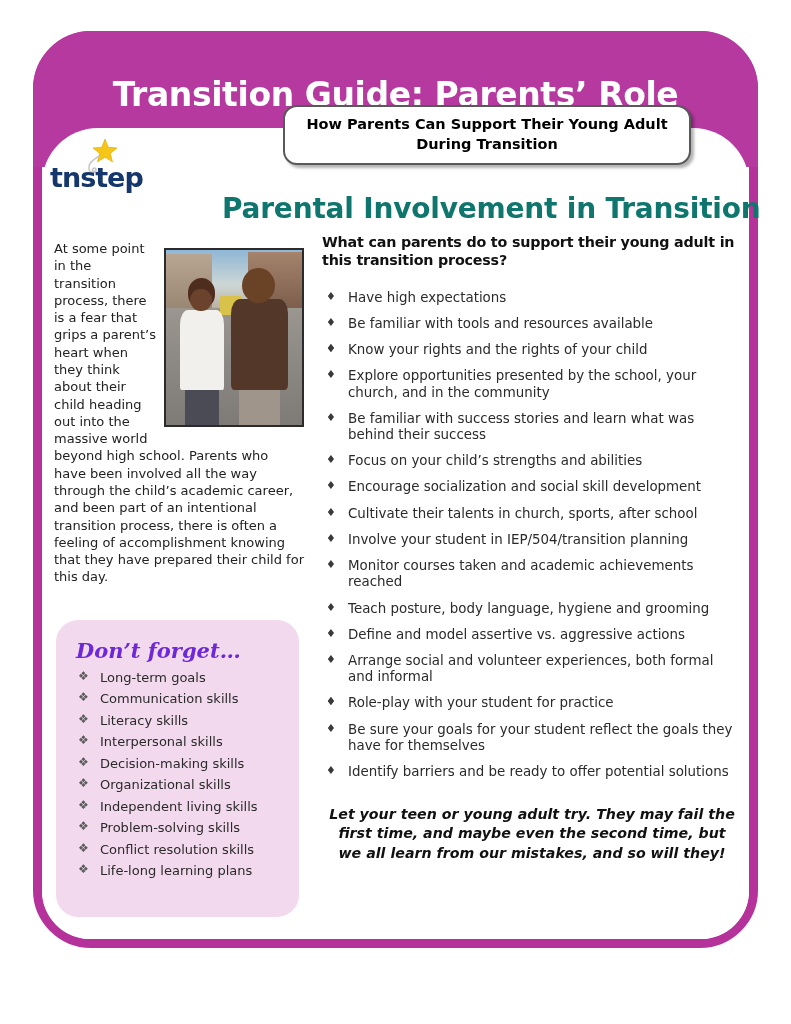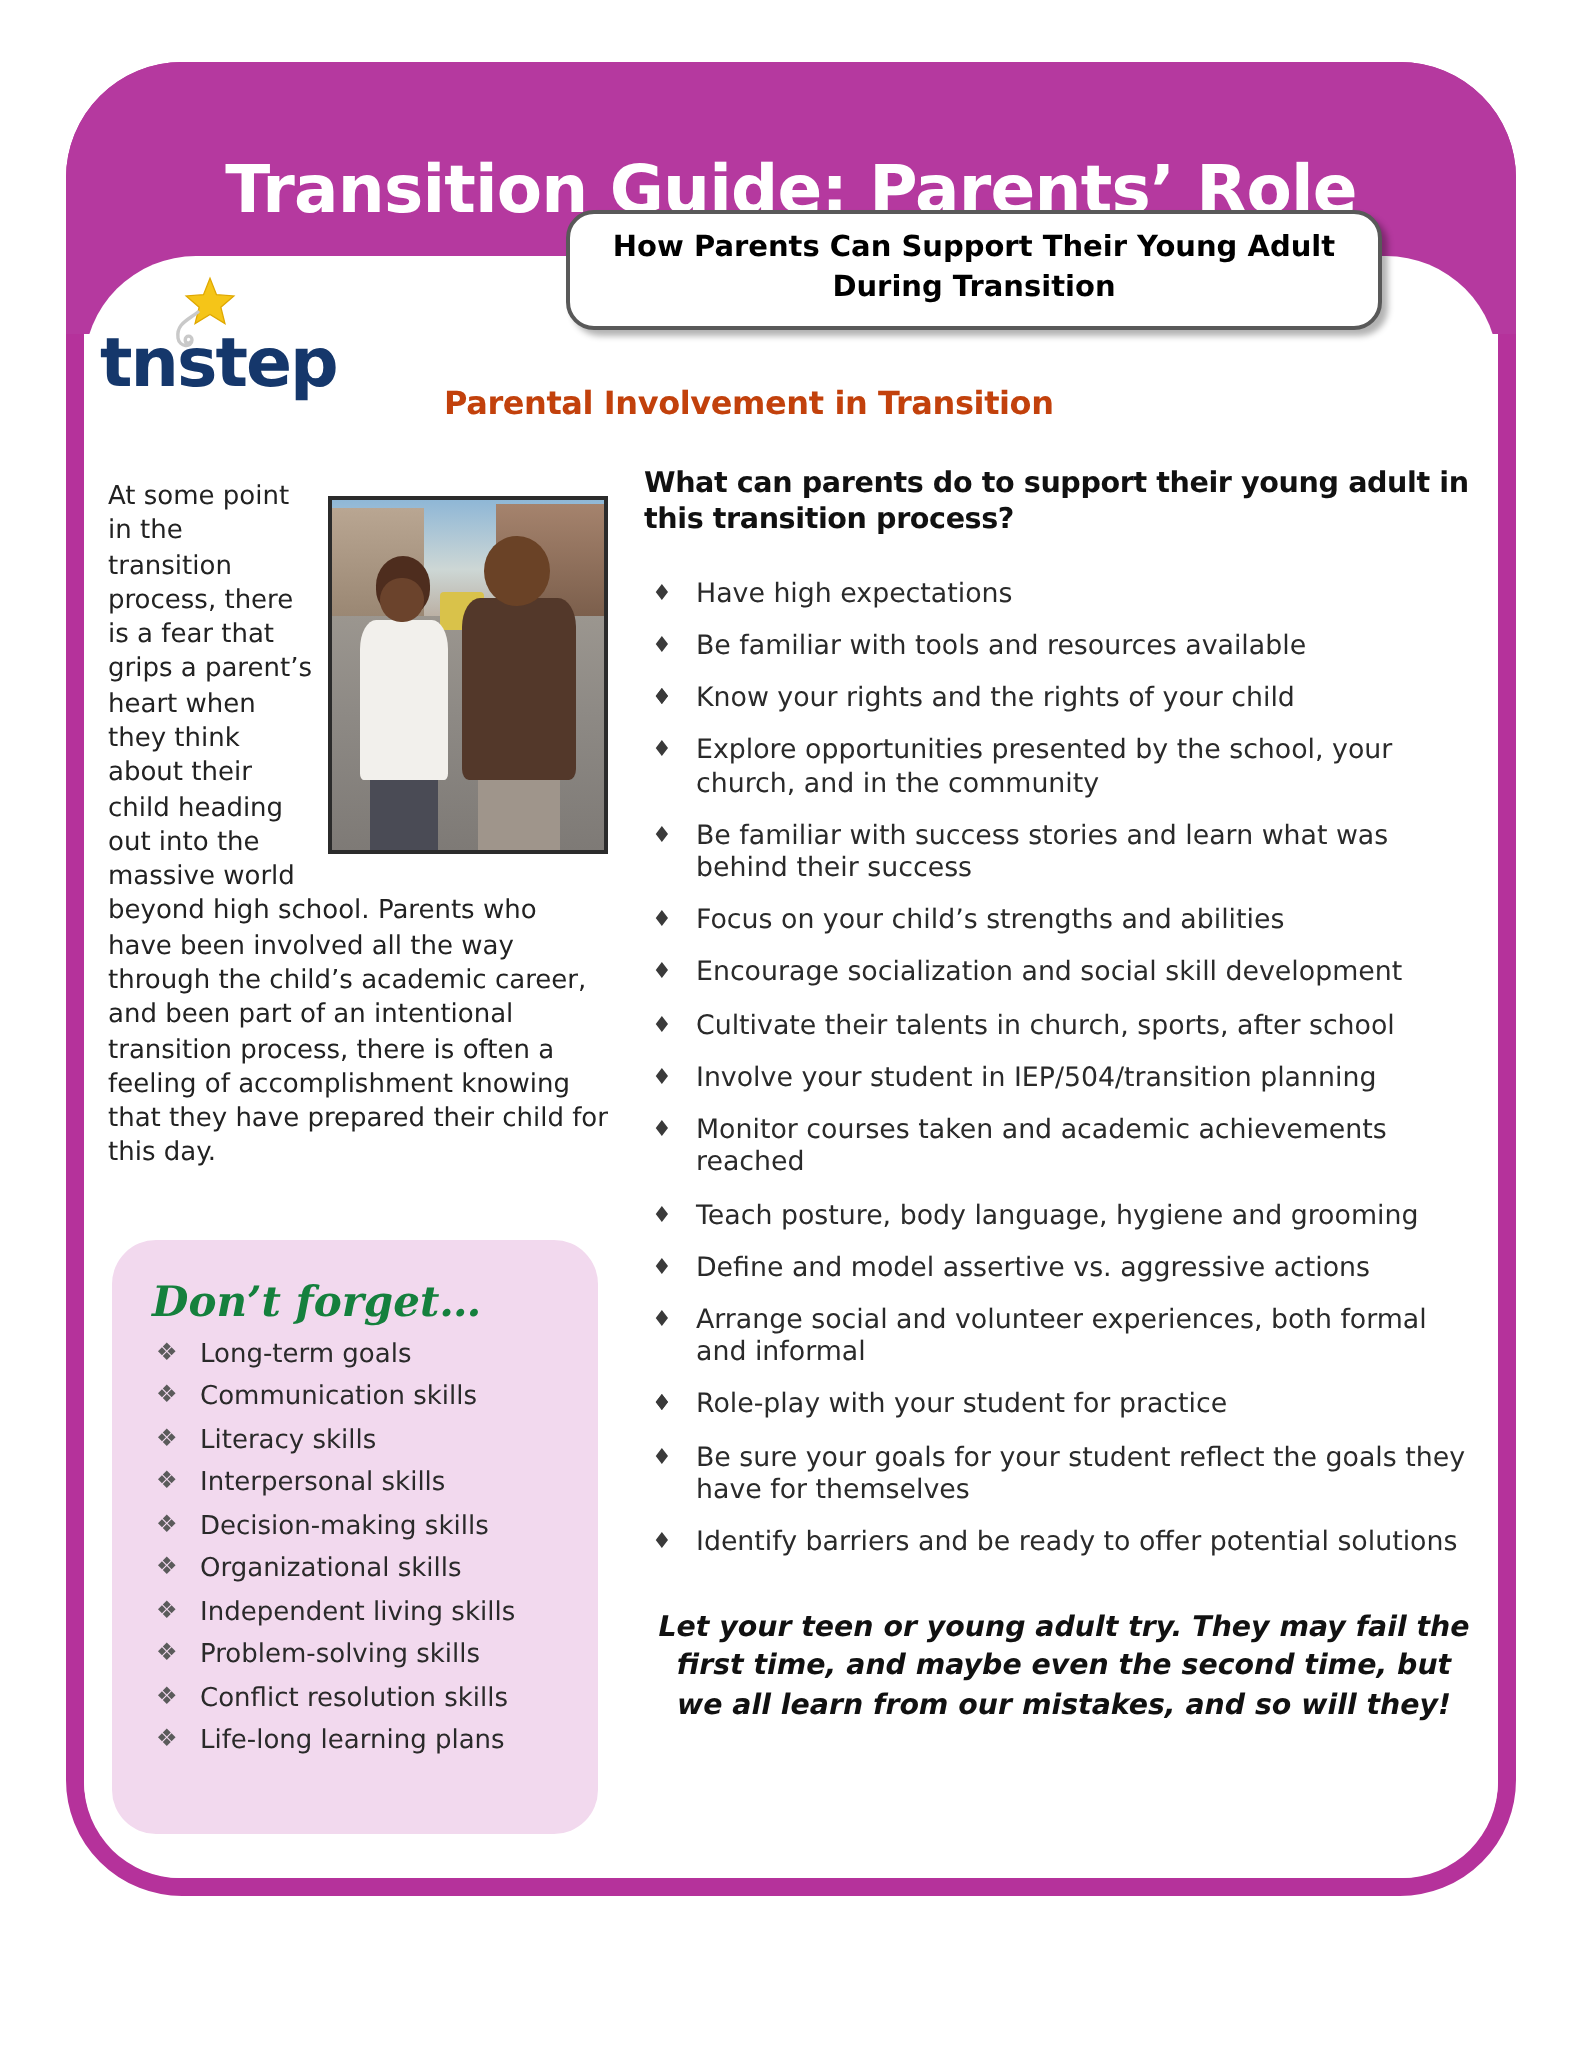--- a/index.html
+++ b/index.html
@@ -106,21 +106,21 @@
     top: 138px;
     width: 150px;
     height: 72px;
   }
   .logo-word {
     position: absolute;
     left: 0;
     top: 24px;
     font-family: "DejaVu Sans", sans-serif;
     font-weight: bold;
-    font-size: 34px;
+    font-size: 27px;
     color: #15376b;
     letter-spacing: -1px;
   }
   .logo-star {
     position: absolute;
     left: 42px;
     top: 0px;
     width: 26px;
     height: 26px;
   }
@@ -133,22 +133,22 @@
   }
 
   
   .section-heading {
     position: absolute;
     left: 222px;
     top: 192px;
     width: 470px;
     font-family: "DejaVu Sans", sans-serif;
     font-weight: bold;
-    font-size: 16px;
-    color: #c2410c;
+    font-size: 28px;
+    color: #0f766e;
     letter-spacing: -0.2px;
     white-space: nowrap;
   }
 
   
   .left-col {
     position: absolute;
     left: 54px;
     top: 240px;
     width: 250px;
@@ -230,21 +230,21 @@
     height: 297px;
     background: #f2d9ee;
     border-radius: 22px;
   }
   .df-title {
     margin: 18px 0 8px 20px;
     font-family: "DejaVu Serif", serif;
     font-weight: bold;
     font-style: italic;
     font-size: 21px;
-    color: #15803d;
+    color: #6d28d9;
   }
   .df-list {
     list-style: none;
     margin: 0;
     padding: 0 0 0 22px;
   }
   .df-list li {
     position: relative;
     padding-left: 22px;
     margin-bottom: 6.5px;

